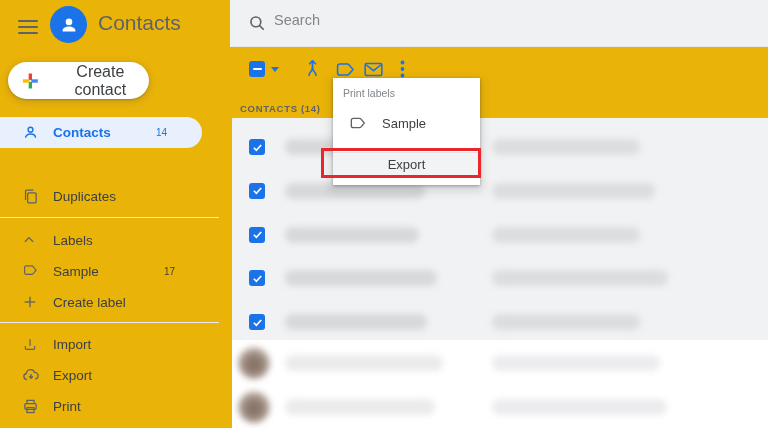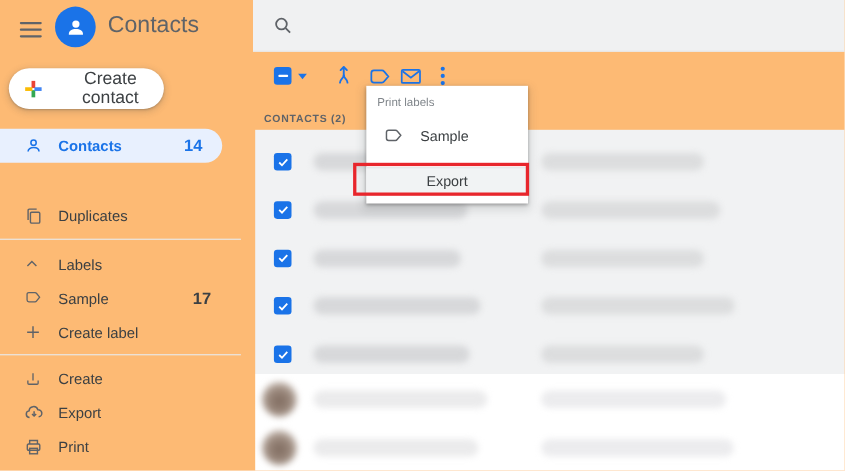--- a/index.html
+++ b/index.html
@@ -1,20 +1,20 @@
 <!DOCTYPE html>
 <html><head>
 <meta charset="utf-8">
 <style>
   * { margin: 0; padding: 0; box-sizing: border-box; }
   html,body { background:#fff; }
   body { font-family: "Liberation Sans", "DejaVu Sans", sans-serif; }
   #screen {
     position: relative; width: 768px; height: 428px;
-    background:#fdba74; overflow: hidden;
+    background:#eab308; overflow: hidden;
   }
   
   .hamburger { position:absolute; left:18px; top:16px; width:20px; height:18px; cursor:pointer; }
   .hamburger span { display:block; height:2px; background:#5f6368; margin:4px 0; border-radius:1px; }
   .logo { position:absolute; left:50px; top:6px; width:37px; height:37px; border-radius:50%;
           background:#1a73e8; display:flex; align-items:center; justify-content:center; }
   .app-title { position:absolute; left:98px; top:11px; font-size:21px; color:#5f6368; }
   .searchbar { position:absolute; left:230px; top:0; width:538px; height:47px;
                background:#f0f1f2; border-bottom:1px solid #e7e8ea; }
   .searchbar svg { position:absolute; left:18px; top:14px; }
@@ -23,21 +23,21 @@
   .searchbar input::placeholder { color:#80868b; }
   
   .create-btn { position:absolute; left:8px; top:62px; width:141px; height:37px; background:#fff;
                 border:none; border-radius:19px; box-shadow:0 1px 2px rgba(60,64,67,.3), 0 2px 6px 2px rgba(60,64,67,.15);
                 display:flex; align-items:center; cursor:pointer; font-family:inherit; }
   .create-btn svg { margin-left:13px; }
   .create-btn span.lbl { margin-left:12px; font-size:16px; color:#3c4043; }
   .nav-item { position:absolute; left:0; width:210px; height:31px; display:flex; align-items:center; cursor:pointer; }
   .nav-item .ic { width:18px; margin-left:22px; display:flex; align-items:center; }
   .nav-item .txt { margin-left:13px; font-size:13.5px; color:#3c4043; }
-  .nav-item .cnt { position:absolute; right:18px; font-size:15px; color:#3c4043;font-weight:bold; }
+  .nav-item .cnt { position:absolute; right:35px; font-size:10px; color:#3c4043; }
   .nav-item.selected { width:202px; background:#e8f0fe; border-radius:0 16px 16px 0; }
   .nav-item.selected .txt { color:#1a73e8; font-weight:bold; }
   .nav-item.selected .cnt { color:#1a73e8; }
   .side-divider { position:absolute; left:0; width:219px; border-top:1px solid #e8eaed; }
   
   .master-cb { position:absolute; left:249px; top:61px; width:16px; height:16px; background:#1a73e8;
                border-radius:3px; display:flex; align-items:center; justify-content:center; cursor:pointer; }
   .master-cb .minus { width:9px; height:2px; background:#fff; border-radius:1px; }
   .cb-caret { position:absolute; left:271px; top:67px; width:0; height:0; cursor:pointer;
               border-left:4.5px solid transparent; border-right:4.5px solid transparent; border-top:5px solid #1a73e8; }
@@ -85,20 +85,21 @@
       <path d="M12 13.6c-4 0-7 2-7 4.6v1h14v-1c0-2.6-3-4.6-7-4.6z"></path>
     </svg>
   </div>
   <div class="app-title">Contacts</div>
 
   <div class="searchbar">
     <svg width="18" height="18" viewBox="0 0 24 24" fill="none" stroke="#5f6368" stroke-width="2.2">
       <circle cx="10.5" cy="10.5" r="6.5"></circle>
         <line x1="15.5" y1="15.5" x2="21" y2="21"></line>
     </svg>
+    <input type="text" placeholder="Search" style="">
   </div>
 
   <button class="create-btn">
     <svg width="20" height="20" viewBox="0 0 20 20">
       <rect x="8.2" y="2" width="3.6" height="7" fill="#ea4335"></rect>
       <rect x="8.2" y="11" width="3.6" height="7" fill="#34a853"></rect>
       <rect x="2" y="8.2" width="7" height="3.6" fill="#fbbc04"></rect>
       <rect x="11" y="8.2" width="7" height="3.6" fill="#4285f4"></rect>
     </svg>
     <span class="lbl">Create contact</span>
@@ -160,21 +161,21 @@
   <div class="side-divider" style="top:322px"></div>
 
   <div class="nav-item" style="top:330px;height:28px">
     <span class="ic">
       <svg width="16" height="16" viewBox="0 0 24 24" fill="none" stroke="#5f6368" stroke-width="1.8">
         <path d="M12 15V5"></path>
           <polyline points="8,8 12:4 16,8"></polyline>
           <path d="M5 15v3.5A1.5 1.5 0 0 0 6.5 20h11a1.5 1.5 0 0 0 1.5-1.5V15"></path>
       </svg>
     </span>
-    <span class="txt">Create</span>
+    <span class="txt">Import</span>
   </div>
 
   <div class="nav-item" style="top:361px;height:28px">
     <span class="ic">
       <svg width="18" height="18" viewBox="0 0 24 24" fill="none" stroke="#5f6368" stroke-width="1.8">
         <path d="M6.5 18a4 4 0 0 1-.6-7.95A5.5 5.5 0 0 1 16.6 8.6 4.3 4.3 0 0 1 17.5 17.2"></path>
         <path d="M12 10.5v5.5"></path>
           <polyline points="9.5,13.8 12,16.3 14.5,13.8"></polyline>
       </svg>
     </span>
@@ -220,21 +221,21 @@
   </div>
 
   <div class="tool-ic" style="left:400px;top:60px">
     <svg width="5" height="18" viewBox="0 0 5 18" fill="#1a73e8">
       <circle cx="2.5" cy="2.5" r="1.9"></circle>
         <circle cx="2.5" cy="9" r="1.9"></circle>
         <circle cx="2.5" cy="15.5" r="1.9"></circle>
     </svg>
   </div>
 
-  <div class="contacts-header">CONTACTS (2)</div>
+  <div class="contacts-header">CONTACTS (14)</div>
 
   <div class="rows-panel" id="selRows">
       <div>
         <div class="row-cb" style="top:21px">
        <svg width="11" height="11" viewBox="0 0 24 24" fill="none" stroke="#fff" stroke-width="3.6">
             <polyline points="4,12.5 9.5,18 20,6.5"></polyline>
           </svg>
      </div>
      <div class="blob name" style="top:21px;width:145px"></div>
      <div class="blob info" style="top:21px;width:148px"></div>

